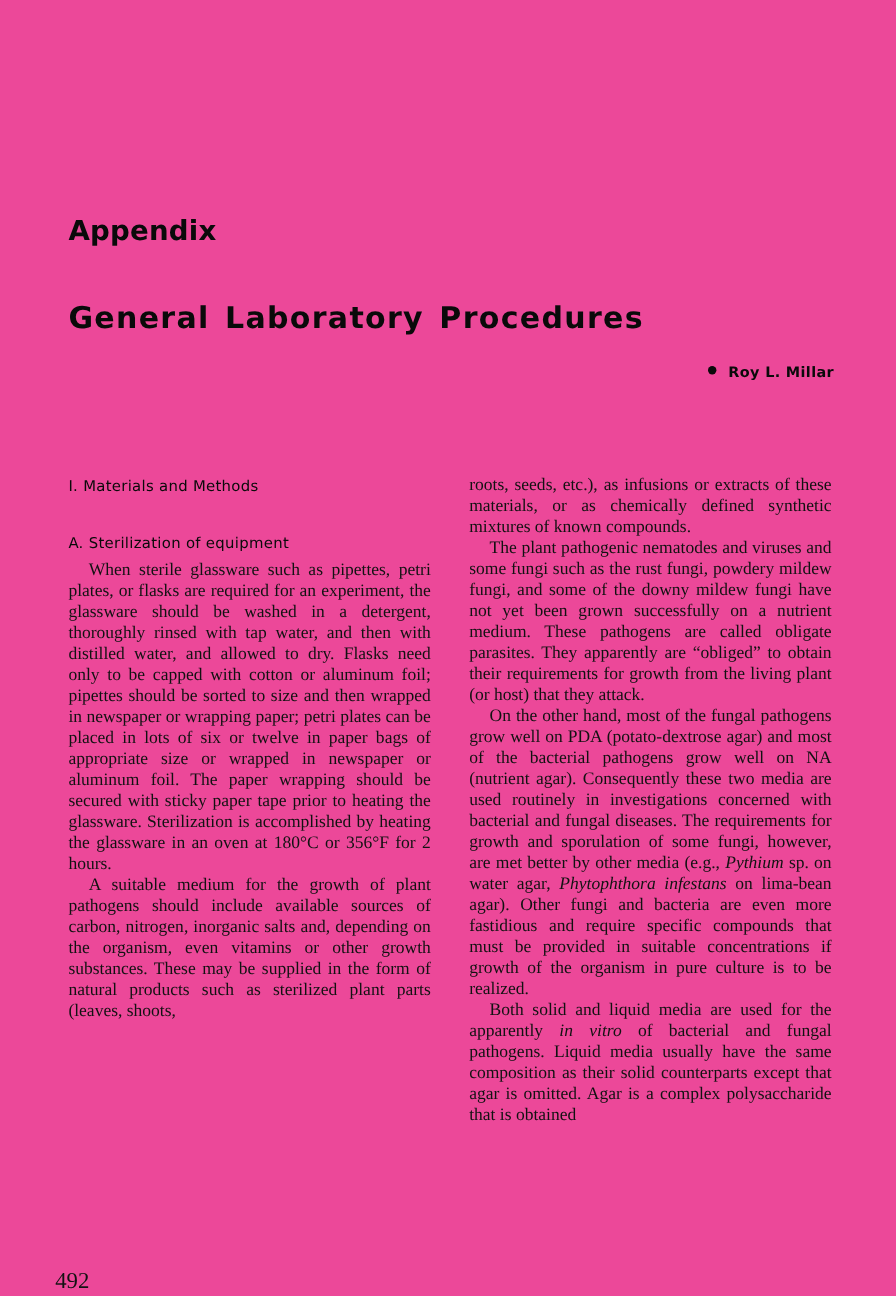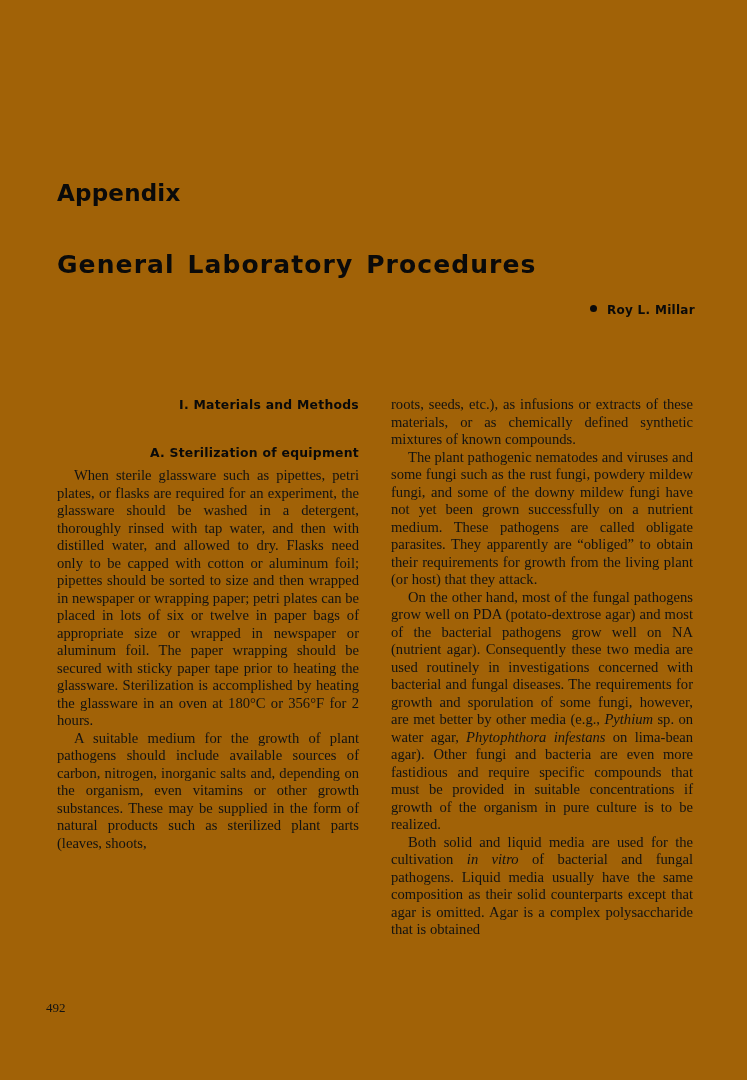--- a/index.html
+++ b/index.html
@@ -4,21 +4,21 @@
 <style>
   html, body {
     margin: 0;
     padding: 0;
     background: #ffffff;
   }
   .page {
     position: relative;
     width: 747px;
     height: 1080px;
-    background: #a16207;
+    background: #ec4899;
     overflow: hidden;
     font-family: "Liberation Serif", serif;
     color: #101010;
   }
 
   
   .title-block {
     position: absolute;
     left: 57px;
     top: 180px;
@@ -76,22 +76,22 @@
     position: absolute;
     top: 0;
     width: 302px;
   }
   .col-left  { left: 0; }
   .col-right { left: 334px; }
 
   .sec-head {
     font-family: "DejaVu Sans", sans-serif;
     font-size: 12.4px;
-    font-weight: bold;
-    text-align: right;
+    font-weight: normal;
+    text-align: left;
     letter-spacing: 0.25px;
     color: #0a0a0a;
     margin: 0;
     line-height: 17.5px;
   }
   .sec-head.sub {
     padding-top: 7px;
     margin-top: 23px;
   }
   .sec-head.spaced {
@@ -112,22 +112,22 @@
   p.body.first {
     padding-top: 6px;
   }
   p.body i, p.body em {
     font-style: italic;
   }
 
   .page-number {
     position: absolute;
     left: 46px;
-    top: 1000px;
-    font-size: 13px;
+    top: 1057px;
+    font-size: 19px;
     color: #121212;
   }
 </style>
 </head>
 <body>
 
 <div class="page">
 
   <div class="title-block">
     <h1 class="appendix-title">Appendix</h1>
@@ -150,20 +150,20 @@
 
       <p class="body">A suitable medium for the growth of plant pathogens should include available sources of carbon, nitrogen, inorganic salts and, depending on the organism, even vitamins or other growth substances. These may be supplied in the form of natural products such as sterilized plant parts (leaves, shoots,</p>
     </div>
 
     <div class="col col-right">
       <p class="body" style="text-indent:0">roots, seeds, etc.), as infusions or extracts of these materials, or as chemically defined synthetic mixtures of known compounds.</p>
       <p class="body">The plant pathogenic nematodes and viruses and some fungi such as the rust fungi, powdery mildew fungi, and some of the downy mildew fungi have not yet been grown successfully on a nutrient medium. These pathogens are called obligate parasites. They apparently are “obliged” to obtain their requirements for growth from the living plant (or host) that they attack.</p>
 
       <p class="body"><span>On the other hand, most of the fungal pathogens grow well on PDA (potato-dextrose agar) and most of the bacterial pathogens grow well on NA (nutrient agar). Consequently these two media are used routinely in investigations concerned with bacterial and fungal diseases. The requirements for growth and sporulation of some fungi, however, are met better by other media (e.g., </span><i>Pythium</i><span> sp. on water agar, </span><i>Phytophthora infestans</i><span> on lima-bean agar). Other fungi and bacteria are even more fastidious and require specific compounds that must be provided in suitable concentrations if growth of the organism in pure culture is to be realized.</span></p>
 
-      <p class="body"><span>Both solid and liquid media are used for the cultivation </span><i>in vitro</i><span> of bacterial and fungal pathogens. Liquid media usually have the same composition as their solid counterparts except that agar is omitted. Agar is a complex polysaccharide that is obtained</span></p>
+      <p class="body"><span>Both solid and liquid media are used for the apparently </span><i>in vitro</i><span> of bacterial and fungal pathogens. Liquid media usually have the same composition as their solid counterparts except that agar is omitted. Agar is a complex polysaccharide that is obtained</span></p>
     </div>
 
   </div>
 
   <div class="page-number">492</div>
 
 </div>
 
 </body></html>

